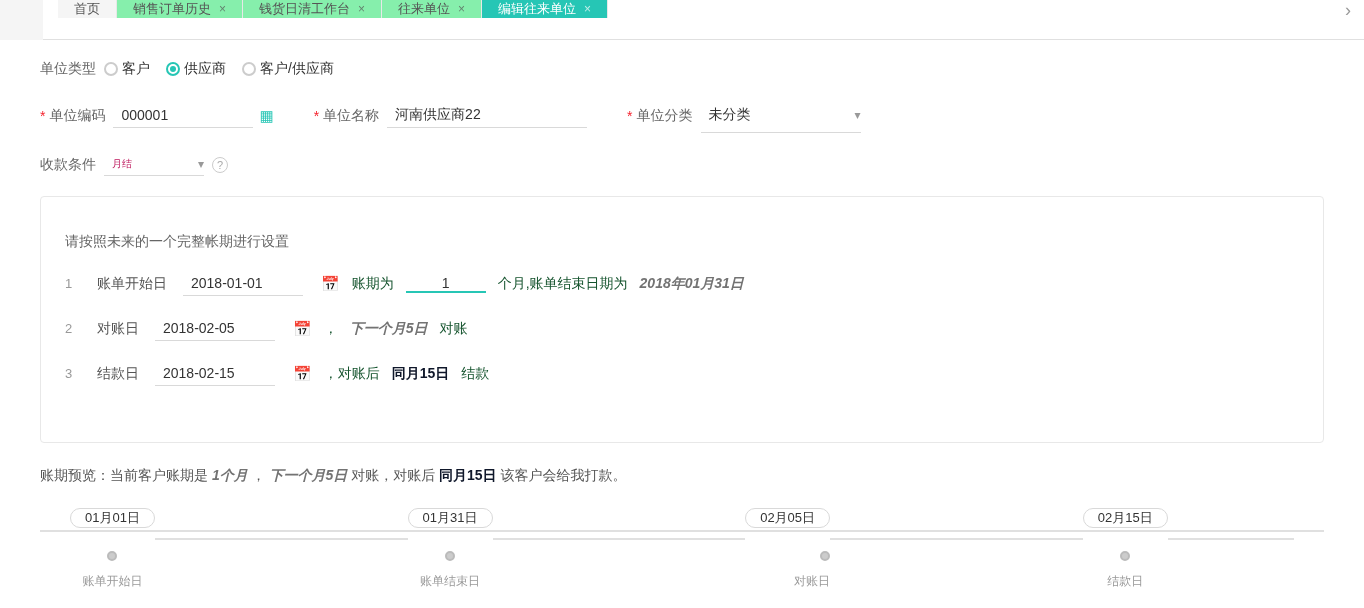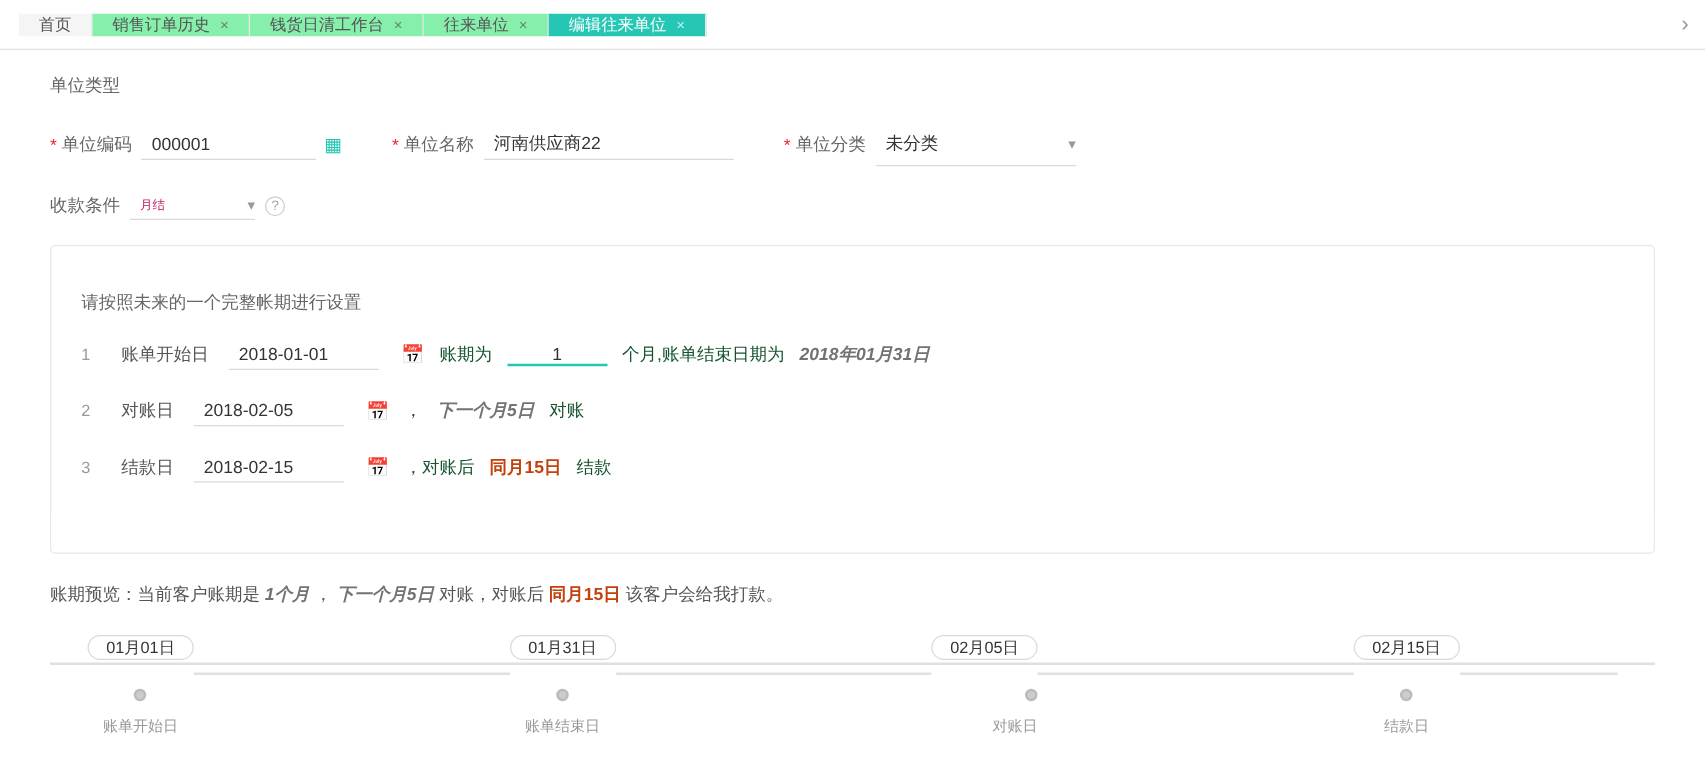--- a/index.html
+++ b/index.html
@@ -1,25 +1,26 @@
 <!DOCTYPE html>
 <html><head>
   <meta charset="utf-8">
   <style>
     * { box-sizing: border-box; margin: 0; padding: 0; }
     body { font-family: 'Microsoft YaHei', '微软雅黑', Arial, sans-serif; font-size: 14px; color: #333; background: #f5f5f5; overflow-x: hidden; }
 
     
     .tab-bar {
       display: flex;
-      align-items: center;
+      align-items: flex-start;
       background: #fff;
       border-bottom: 1px solid #e0e0e0;
       height: 40px;
       padding-left: 15px;
+      margin-left: 43px;
     }
     .tab-item {
       display: flex;
       align-items: center;
       padding: 0 16px;
       font-size: 13px;
       color: #555;
       cursor: pointer;
       border-right: 1px solid #e8e8e8;
       position: relative;
@@ -166,21 +167,21 @@
       border-bottom: 2px solid #26c6b5;
       outline: none;
       width: 80px;
       font-size: 14px;
       text-align: center;
       color: #333;
     }
 
     .inline-text { color: #14532d; }
     .highlight-orange { color: #737373; font-weight: bold; font-style: italic; }
-    .highlight-teal { color: #c2410c; font-weight: bold; }
+    .highlight-teal { color: #0f172a; font-weight: bold; }
 
     
     .preview-text {
       font-size: 14px;
       color: #555;
       margin-bottom: 20px;
       line-height: 1.8;
     }
 
     
@@ -262,20 +263,34 @@
     <span>编辑往来单位</span>
     <span class="close-icon">×</span>
   </div>
   <div class="tab-more-btn">›</div>
 </div>
 
 <div class="main-content">
 
   <div class="form-row">
     <span class="form-label">单位类型</span>
+    <div class="radio-group">
+      <label class="radio-item">
+        <span class="radio-circle"></span>
+        <span>客户</span>
+      </label>
+      <label class="radio-item">
+        <span class="radio-circle checked"></span>
+        <span>供应商</span>
+      </label>
+      <label class="radio-item">
+        <span class="radio-circle"></span>
+        <span>客户/供应商</span>
+      </label>
+    </div>
   </div>
 
   <div class="form-row">
     <div class="field-group">
       <span class="required-star">*</span>
       <span class="form-label">单位编码</span>
       <input class="input-box" type="text" style="width: 140px;" value="000001">
       <span class="calendar-icon">▦</span>
     </div>
     <div class="field-group" style="margin-right:40px;">

